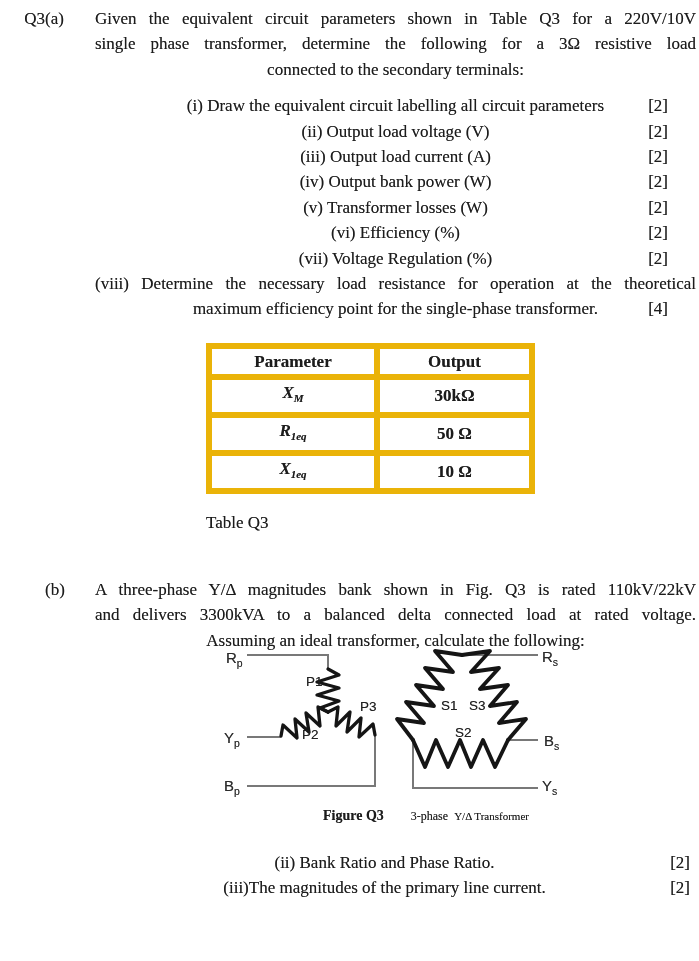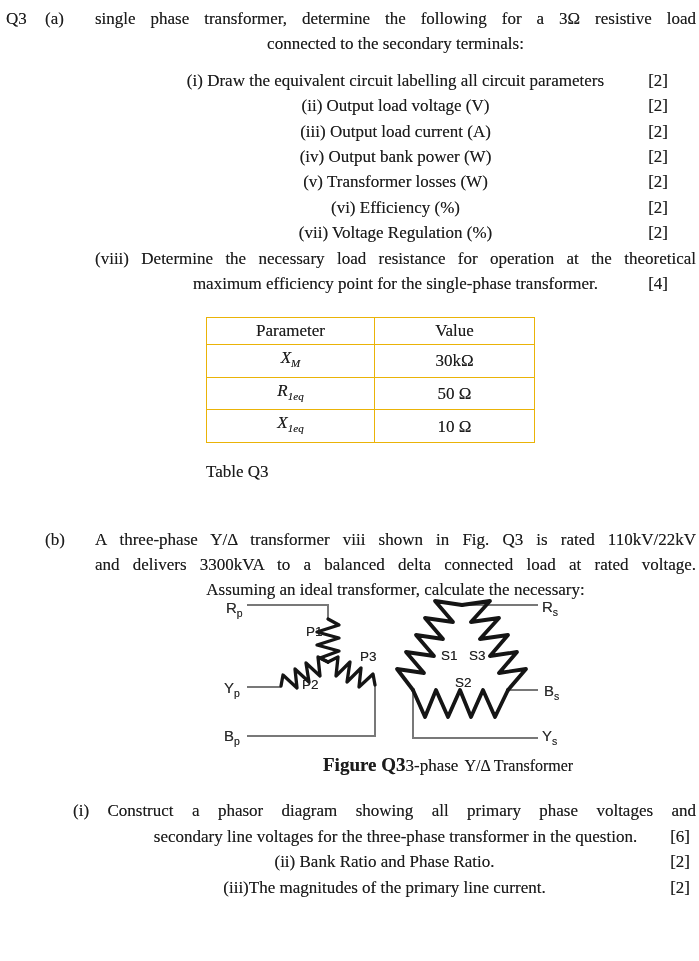--- a/index.html
+++ b/index.html
@@ -7,71 +7,72 @@
   .page {
     position:relative; width:699px; height:961px; box-sizing:border-box;
     padding:6px 3px 0 0;
     font-family:"Liberation Serif", serif;
     font-size:17px; line-height:25.4px; color:#1c1c1c;
     text-shadow:0 0 0.4px rgba(25,25,25,0.55);
     background:#ffffff;
   }
   .row { display:flex; align-items:flex-start; }
   .row-b { margin-top:42px; }
-  .col-qnum { flex:none; width:45px; padding-left:6px; box-sizing:border-box; }
+  .col-qnum { flex:none; width:45px; padding-left:6px; box-sizing:border-box;text-align:right; }
   .col-plabel { flex:none; width:50px; }
   .col-body { flex:1; min-width:0; }
 
   .jline { text-align:justify; text-align-last:justify; }
   .plain { text-align:center; }
   .indent { padding-left:22px; }
 
   .list-a { margin-top:11px; }
   .list-b { margin-top:20px; margin-left:-22px; }
   .item { position:relative; }
   .marks { position:absolute; bottom:0; }
   .list-a .marks { right:28px; }
   .list-b .marks { right:6px; }
 
   .table-block { margin-top:21px; margin-left:111px; width:329px; }
   table.ptable { border-collapse:collapse; width:329px; table-layout:fixed; }
   table.ptable th, table.ptable td {
-    border:1px solid #eab308; height:22px; padding:0;
-    text-align:center; vertical-align:middle; font-weight:normal;
+    border:6px solid #eab308; height:22px; padding:0;
+    text-align:center; vertical-align:middle; font-weight:bold;
     font-size:17px;
   }
   table.ptable col.c1 { width:168px; }
   sub { font-size:11px; }
   .tcaption { text-align:left; margin-top:16px; }
 
   .fig { margin-left:105px; margin-top:-9px; }
   .fig svg { display:block; }
   .lead { stroke:#787878; stroke-width:2; fill:none; }
   .coil { stroke:#151515; stroke-width:3.3; fill:none; stroke-linejoin:round; stroke-linecap:round; }
   .thick { stroke-width:3.8; }
   .term { font-family:"Liberation Sans", sans-serif; font-size:15px; fill:#2b2b2b; }
   .tsub { font-size:10.5px; }
   .wlabel { font-family:"Liberation Sans", sans-serif; font-size:13.5px; fill:#222222; }
 
   .fig-caption { margin-left:123px; margin-top:4px; white-space:nowrap; }
-  .fc-bold { font-weight:bold; font-size:19px; }
-  .fc-text { font-size:17px; margin-right:6px; }
-  .fc-small { font-size:16px; }
+  .fc-bold { font-weight:bold; font-size:14px; margin-right:10px; }
+  .fc-text { font-size:12px; margin-right:6px;margin-left:17px; }
+  .fc-small { font-size:11px; }
 </style>
 </head>
 <body>
 
 <div class="page">
 
   <div class="row">
     <div class="col-qnum">Q3</div>
     <div class="col-plabel">(a)</div>
     <div class="col-body">
 
       <div>
+        <div class="jline">Given the equivalent circuit parameters shown in Table Q3 for a 220V/10V</div>
         <div class="jline">single phase transformer, determine the following for a 3Ω resistive load</div>
         <div class="plain">connected to the secondary terminals:</div>
       </div>
 
       <div class="list-a">
         <div class="item">
           <div class="plain">(i) Draw the equivalent circuit labelling all circuit parameters</div>
           <span class="marks">[2]</span>
         </div>
         <div class="item">
@@ -107,21 +108,21 @@
 
       <div class="table-block">
         <table class="ptable">
           <colgroup>
               <col class="c1">
               <col>
             </colgroup>
           <thead>
             <tr>
               <th>Parameter</th>
-              <th>Value</th>
+              <th>Output</th>
             </tr>
           </thead>
           <tbody>
             <tr>
               <td><i><span>X</span><sub>M</sub></i></td>
               <td>30kΩ</td>
             </tr>
             <tr>
               <td><i><span>R</span><sub>1eq</sub></i></td>
               <td>50 Ω</td>
@@ -137,23 +138,23 @@
 
     </div>
   </div>
 
   <div class="row row-b">
     <div class="col-qnum"></div>
     <div class="col-plabel">(b)</div>
     <div class="col-body">
 
       <div>
-        <div class="jline">A three-phase Y/Δ transformer viii shown in Fig. Q3 is rated 110kV/22kV</div>
+        <div class="jline">A three-phase Y/Δ magnitudes bank shown in Fig. Q3 is rated 110kV/22kV</div>
         <div class="jline">and delivers 3300kVA to a balanced delta connected load at rated voltage.</div>
-        <div class="plain">Assuming an ideal transformer, calculate the necessary:</div>
+        <div class="plain">Assuming an ideal transformer, calculate the following:</div>
       </div>
 
       <div class="fig">
         <svg width="370" height="154" viewBox="200 610 370 154">
 
           <path class="lead" d="M247,621 H328 V635"></path>
           <path class="lead" d="M247,703 H281"></path>
           <path class="lead" d="M247,752 H375 V701"></path>
           <path class="lead" d="M462,621 H538"></path>
           <path class="lead" d="M510,706 H538"></path>
@@ -182,25 +183,20 @@
           <text class="term" x="542" y="757"><tspan>Y</tspan><tspan class="tsub" dy="4">s</tspan></text>
         </svg>
 
         <div class="fig-caption">
           <span class="fc-bold">Figure Q3</span><span class="fc-text">3-phase</span><span class="fc-small">Y/Δ Transformer</span>
         </div>
       </div>
 
       <div class="list-b">
         <div class="item">
-          <div class="jline">(i) Construct a phasor diagram showing all primary phase voltages and</div>
-          <div class="plain indent">secondary line voltages for the three-phase transformer in the question.</div>
-          <span class="marks">[6]</span>
-        </div>
-        <div class="item">
           <div class="plain">(ii) Bank Ratio and Phase Ratio.</div>
           <span class="marks">[2]</span>
         </div>
         <div class="item">
           <div class="plain">(iii)The magnitudes of the primary line current.</div>
           <span class="marks">[2]</span>
         </div>
 
       </div>
 

